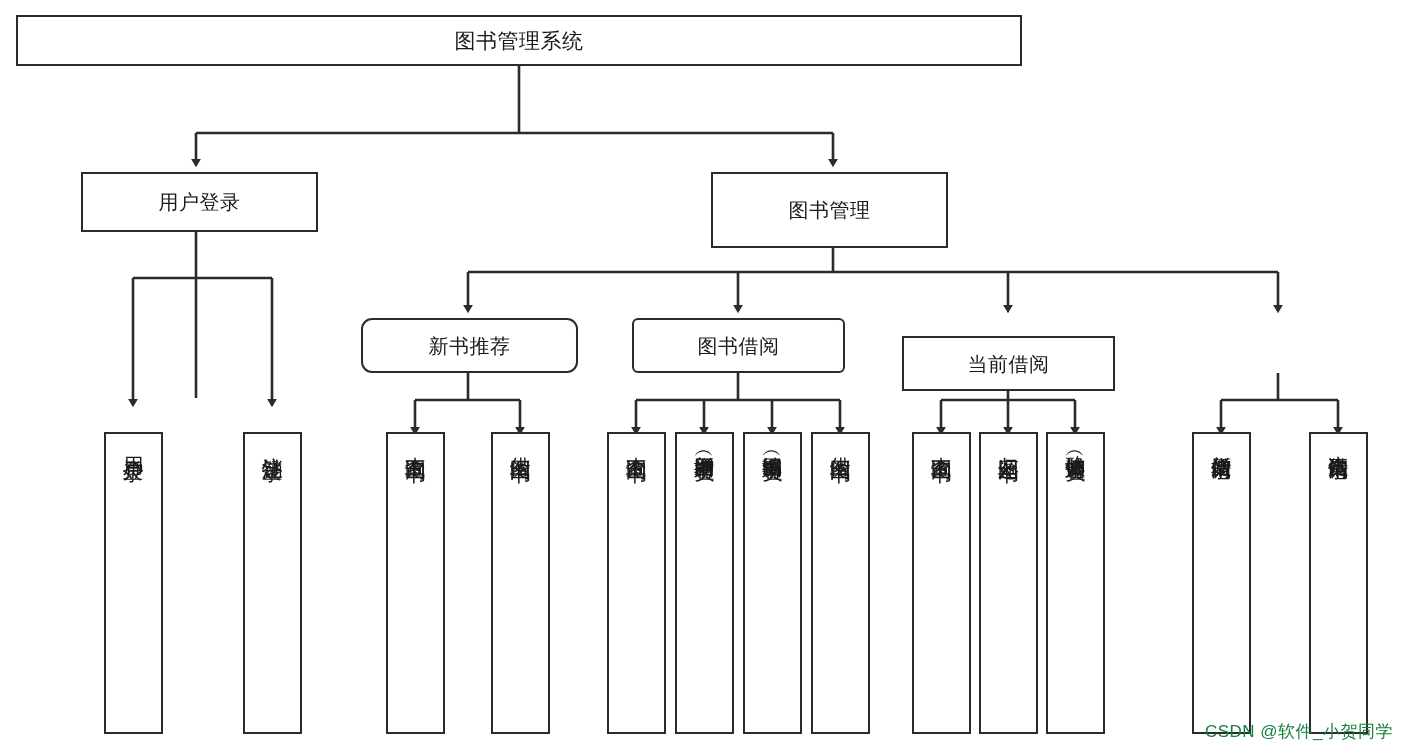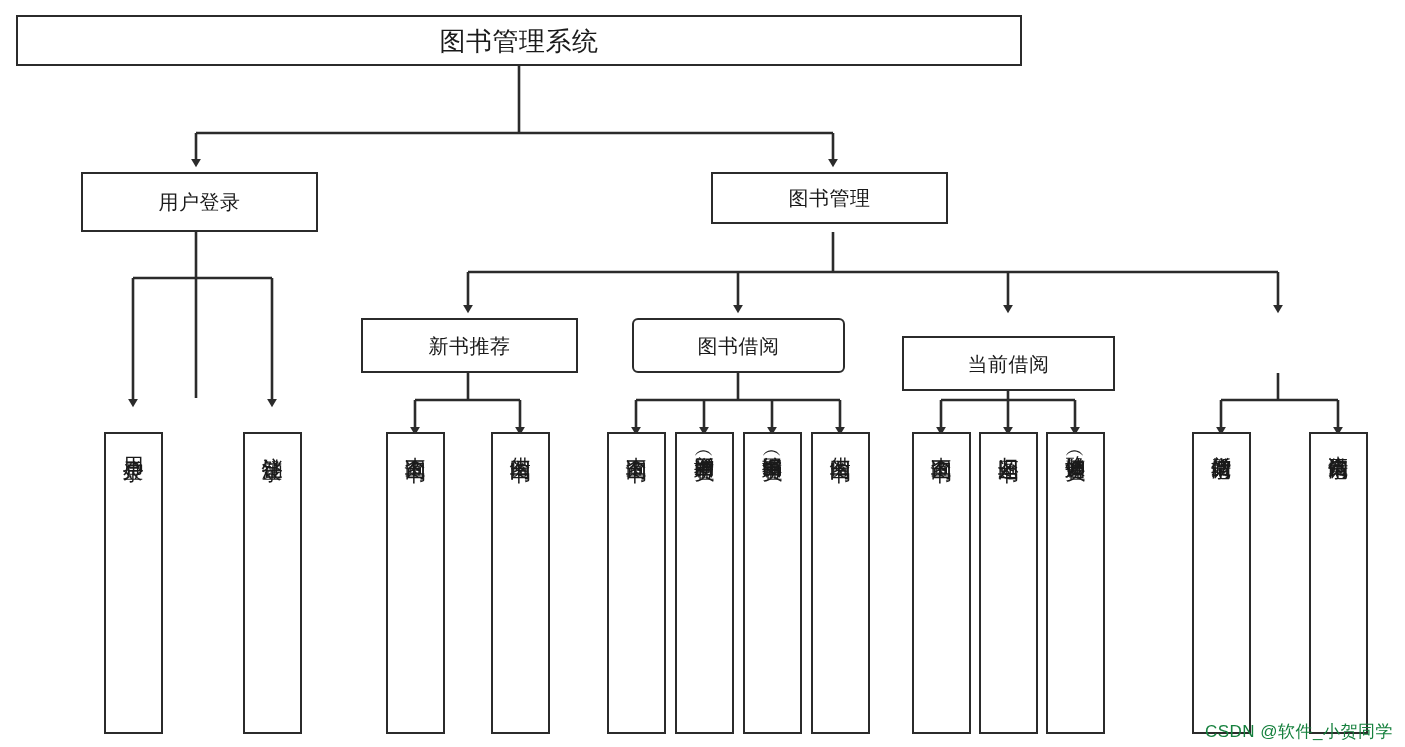--- a/index.html
+++ b/index.html
@@ -44,21 +44,21 @@
   }
 
   .node-label {
     display: block;
     color: #1a1a1a;
     letter-spacing: 0.5px;
   }
 
   
   .node.root .node-label {
-    font-size: 26px;
+    font-size: 21px;
     line-height: 1;
   }
 
   
   .node.branch .node-label {
     font-size: 20px;
     line-height: 1;
   }
 
   
@@ -151,25 +151,25 @@
   </svg>
 
   <div class="node root" style="left:16px; top:15px; width:1006px; height:51px;">
     <span class="node-label">图书管理系统</span>
   </div>
 
   <div class="node branch" style="left:81px; top:172px; width:237px; height:60px;">
     <span class="node-label">用户登录</span>
   </div>
 
-  <div class="node branch" style="left:711px; top:172px; width:237px; height:52px;">
+  <div class="node branch" style="left:711px; top:172px; width:237px; height:76px;">
     <span class="node-label">图书管理</span>
   </div>
 
-  <div class="node branch" style="left:361px; top:318px; width:217px; height:55px;">
+  <div class="node branch" style="left:361px; top:318px; width:217px; height:55px;border-radius:11px;">
     <span class="node-label">新书推荐</span>
   </div>
 
   <div class="node branch" style="left:632px; top:318px; width:213px; height:55px;border-radius:6px;">
     <span class="node-label">图书借阅</span>
   </div>
 
   <div class="node branch" style="left:902px; top:336px; width:213px; height:55px;">
     <span class="node-label">当前借阅</span>
   </div>

